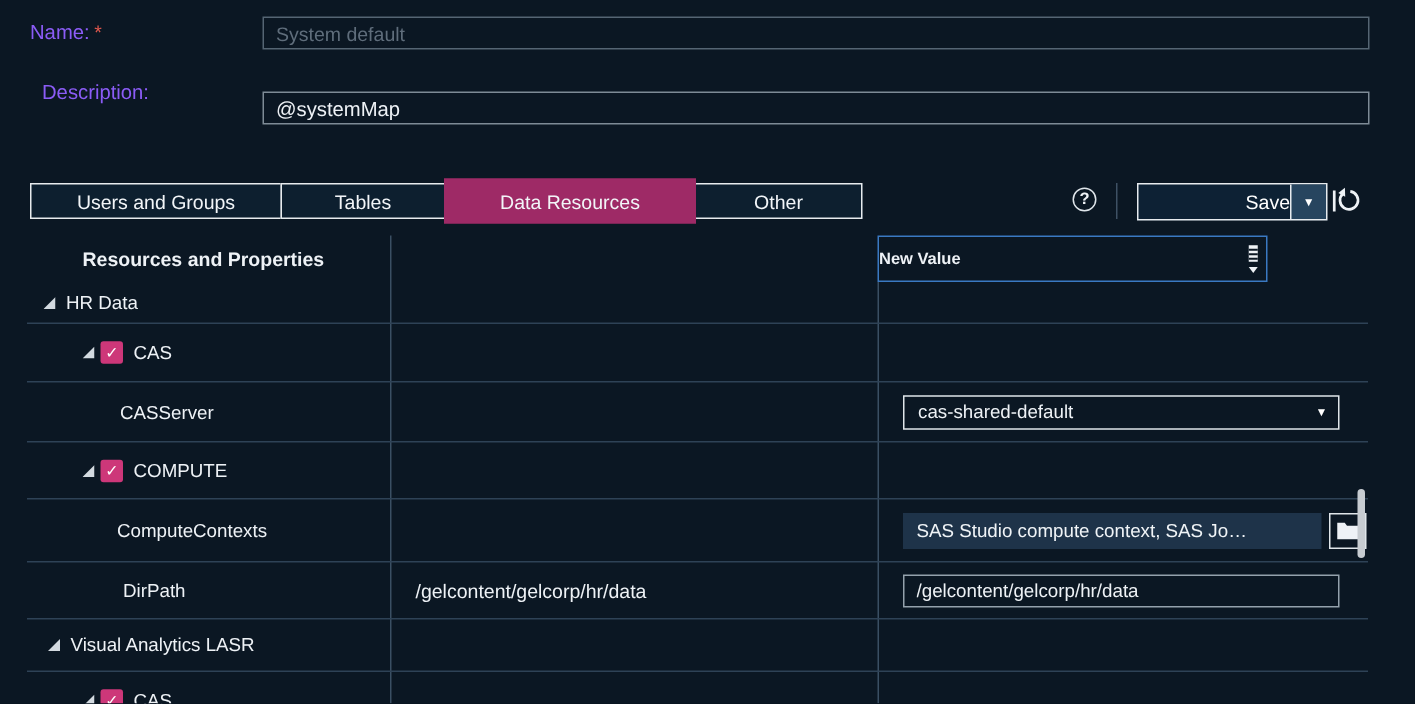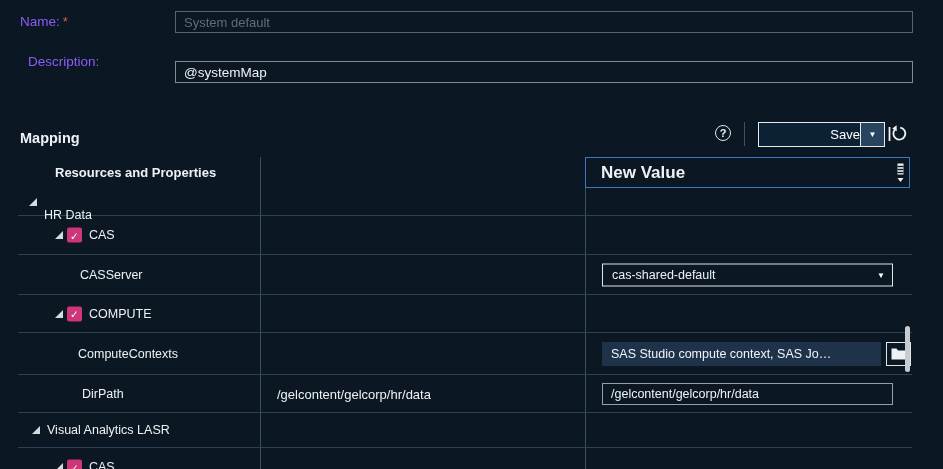--- a/index.html
+++ b/index.html
@@ -49,23 +49,23 @@
   .save-arrow {
     width:24px; background:#27455f; border-left:1px solid #e7ebee;
     display:flex; align-items:center; justify-content:center; font-size:8px; color:#fff;
   }
   .undo-btn { position:absolute; left:886px; top:123px; width:22px; height:22px; }
 
   
   .thead { position:absolute; left:0; top:157px; width:943px; height:31px; }
   .th { position:absolute; top:0; height:31px; display:flex; align-items:center; font-weight:bold; font-size:13px; }
   .th-newvalue-box {
-    position:absolute; left:585px; top:0; width:325px; height:31px;
-    border:1px solid #3a79c2; display:flex; align-items:center; padding-left:15px;
-    font-weight:bold; font-size:17px;
+    position:absolute; left:585px; top:0; width:260px; height:31px;
+    border:1px solid #3a79c2; display:flex; align-items:center; 
+    font-weight:bold; font-size:11px;
   }
   .colmenu { position:absolute; right:4px; top:5px; }
   .vline { position:absolute; width:1px; background:#3a4f63; }
   .rows { position:absolute; left:18px; top:188px; width:894px; }
   .row { position:relative; border-bottom:1px solid #2e4256; }
   .row-label { position:absolute; font-size:12.5px; color:#eef2f6; white-space:nowrap; }
   .expander { position:absolute; }
   .cbx {
     position:absolute; width:15px; height:15px; background:#cd3779; border-radius:2px;
     color:#fff; font-size:10.5px; display:flex; align-items:center; justify-content:center;
@@ -108,20 +108,34 @@
   <div class="abs" style="left:20px; top:14px;">
     <span class="field-label">Name:</span><span class="req">*</span>
   </div>
   <input id="name-input" class="txt-input" style="top: 11px;" type="text" placeholder="System default">
 
   <div class="abs field-label" style="left:28px; top:54px;">Description:</div>
   <input id="desc-input" class="txt-input" style="top: 61px;" type="text" value="@systemMap">
 
   <div class="abs section-head" style="left:20px; top:93px;margin-top:37px;">Mapping</div>
 
+  <div class="tabbar">
+    <div class="tab" style="width:168px;">
+        <span>Users and Groups</span>
+      </div>
+    <div class="tab" style="width:110px;">
+        <span>Tables</span>
+      </div>
+    <div class="tab active" style="width:168px;">
+        <span>Data Resources</span>
+      </div>
+    <div class="tab" style="width:112px;">
+        <span>Other</span>
+      </div>
+  </div>
 
   <div class="help-circle">
       <span>?</span>
     </div>
   <div class="toolbar-divider"></div>
 
   <div class="save-btn">
     <div class="save-main">
         <span>Save</span>
       </div>
@@ -156,21 +170,21 @@
 
   <div class="vline" style="left:260px; top:157px; height:312px;"></div>
   <div class="vline" style="left:585px; top:188px; height:281px;"></div>
 
   <div class="rows">
 
     <div class="row r0">
       <svg class="expander vcenter" style="left:11px;" width="8" height="8" viewBox="0 0 8 8">
           <polygon points="8,0 8,8 0,8" fill="#d3dae0"></polygon>
         </svg>
-      <span class="row-label vcenter" style="left:26px;margin-top:13px;">HR Data</span>
+      <span class="row-label vcenter" style="left:26px;">HR Data</span>
     </div>
 
     <div class="row r1">
       <svg class="expander vcenter" style="left:37px;" width="8" height="8" viewBox="0 0 8 8">
           <polygon points="8,0 8,8 0,8" fill="#d3dae0"></polygon>
         </svg>
       <div class="cbx vcenter" style="left:49px;">
           <span>✓</span>
         </div>
       <span class="row-label vcenter" style="left:71px;">CAS</span>

